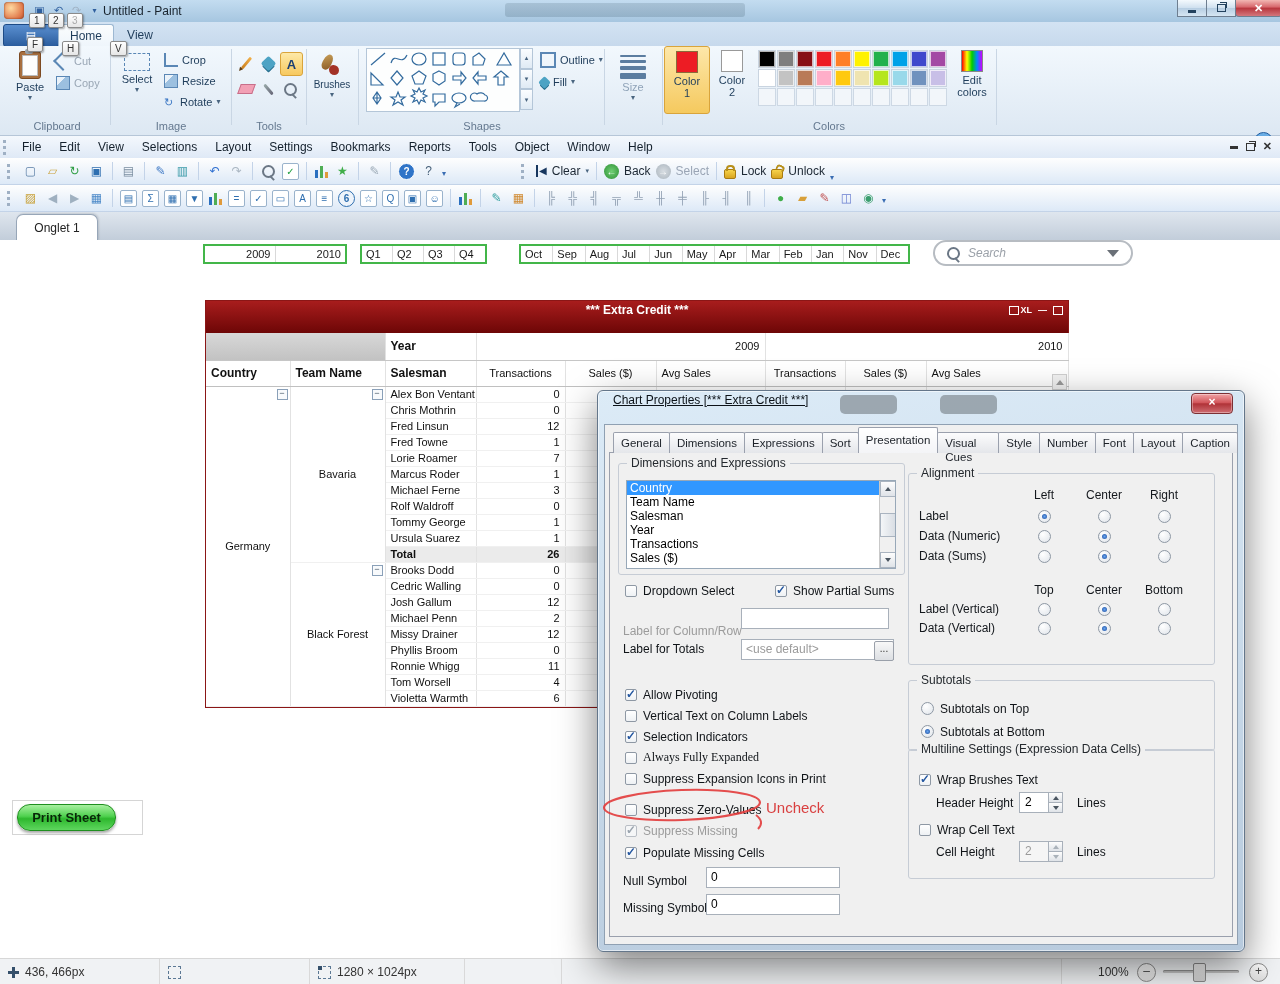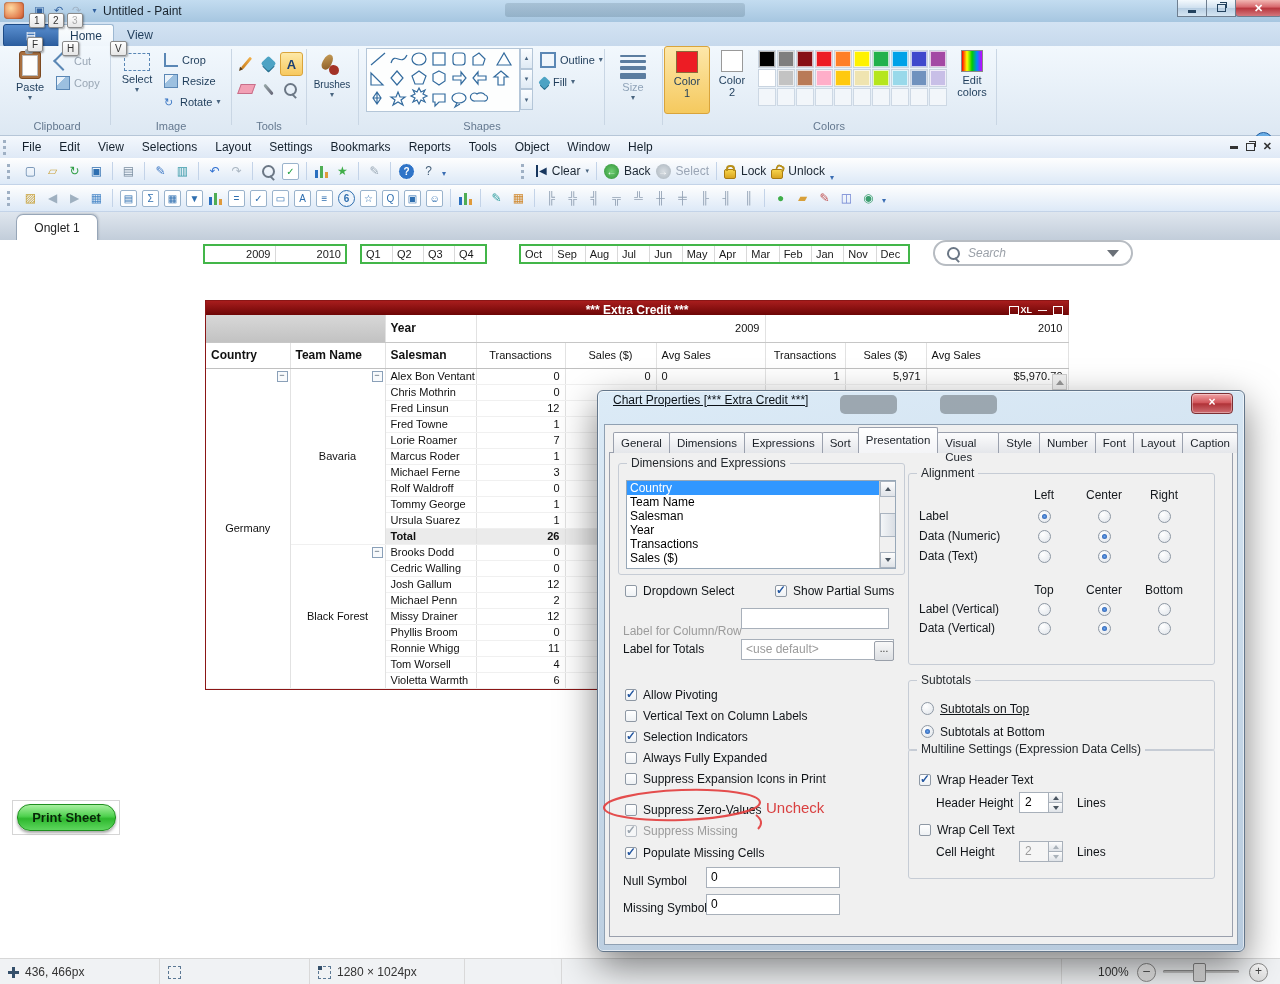--- a/index.html
+++ b/index.html
@@ -107,21 +107,21 @@
   .lbx{position:absolute;display:flex;border:2px solid #43b649;background:#fff;font-size:11px;color:#1a1a1a;box-sizing:border-box;}
   .lbx .c{flex:1;display:flex;align-items:center;padding:0 4px;border-right:1px solid #d9d9d9;overflow:hidden;}
   .lbx .c:last-child{border-right:none;}
   .lbx.right .c{justify-content:flex-end;}
   #searchbox{position:absolute;left:933px;top:0;width:200px;height:26px;border:2px solid #b7bcc2;border-radius:15px;
     background:#fff;display:flex;align-items:center;padding:0 12px;gap:8px;box-sizing:border-box;}
   #searchbox .ph{flex:1;font-style:italic;color:#9aa0a8;font-size:12px;}
   .dtri{width:0;height:0;border-left:6px solid transparent;border-right:6px solid transparent;border-top:7px solid #6a7077;}
   
   #pivot{position:absolute;left:205px;top:60px;width:864px;border:1px solid #8b1616;background:#fff;box-sizing:border-box;}
-  #pcap{height:14px;background:linear-gradient(#a81d1d,#6d0606);color:#fff;font-weight:bold;font-size:12px;text-align:center;line-height:18px;position:relative;}
+  #pcap{height:32px;background:linear-gradient(#a81d1d,#6d0606);color:#fff;font-weight:bold;font-size:12px;text-align:center;line-height:18px;position:relative;}
   .capic{position:absolute;right:5px;top:0;height:18px;display:flex;gap:6px;align-items:center;color:#fff;font-size:9px;}
   .capbox{width:8px;height:7px;border:1px solid #fff;display:inline-block;}
   #ptable{border-collapse:collapse;table-layout:fixed;width:862px;background:#fff;font-size:11px;color:#111;}
   #ptable td{padding:0 5px;height:15px;line-height:15px;border-right:1px solid #e2e2e2;border-bottom:1px solid #f0f0f0;
     overflow:hidden;white-space:nowrap;box-sizing:border-box;}
   #ptable tr.yrow td{height:27px;line-height:27px;border-bottom:1px solid #c6c6c6;}
   td.grayblk{background:linear-gradient(#d8d8d8,#c2c2c2);border-right:1px solid #b5b5b5;}
   td.ylbl{font-weight:bold;font-size:12px;}
   td.yval{text-align:right;padding-right:8px;}
   #ptable tr.hrow td{height:25px;line-height:25px;border-bottom:1px solid #c0c0c0;}
@@ -133,21 +133,21 @@
   td.avgr{text-align:right;}
   td.cty,td.team{text-align:center;vertical-align:middle;position:relative;border-bottom:none;}
   tr.trow td{background:#ebebeb;font-weight:bold;border-top:1px solid #d2d2d2;border-bottom:1px solid #d2d2d2;}
   tr.bff td{border-top:1px solid #c9c9c9;}
   .expic{position:absolute;top:2px;right:2px;width:9px;height:9px;border:1px solid #8aa0b8;background:#f8fafc;
     font-size:9px;line-height:7px;text-align:center;color:#456;}
   #tblscroll{position:absolute;left:1052px;top:134px;width:13px;height:14px;background:#f2f2f2;border:1px solid #cfcfcf;
     display:flex;align-items:center;justify-content:center;}
   #tblscroll i{width:0;height:0;border-left:4px solid transparent;border-right:4px solid transparent;border-bottom:5px solid #9a9a9a;}
   
-  #printwrap{position:absolute;left:12px;top:560px;width:106px;height:33px;background:#fff;border:1px solid #d5d5d5;}
+  #printwrap{position:absolute;left:12px;top:560px;width:106px;height:33px;background:#fff;border:1px solid #d5d5d5;padding-left:23px;}
   #printbtn{position:absolute;left:4px;top:3px;width:97px;height:25px;border-radius:13px;border:1px solid #1f8f1f;
     background:linear-gradient(#a8f0a0,#4fd14f 45%,#2eb82e 55%,#5ed65e);font-weight:bold;font-size:13px;color:#082808;
     text-align:center;line-height:25px;box-shadow:0 2px 3px rgba(0,0,0,.35);}
   
   #dlg{position:absolute;left:597px;top:390px;width:646px;height:560px;border-radius:6px;border:1px solid #64768a;
     background:linear-gradient(172deg,#dcebf7,#b7cadd);box-shadow:inset 0 0 0 1px rgba(255,255,255,.55),0 14px 38px rgba(0,0,0,.5);z-index:40;}
   #dtitle{position:absolute;left:15px;top:2px;font-size:12px;color:#0c1218;text-decoration:underline;}
   #dclose{position:absolute;right:11px;top:2px;width:40px;height:19px;border-radius:4px;border:1px solid #7c3034;
     background:linear-gradient(#f0a3a5,#d2575c 45%,#b03338 52%,#cf6d72);color:#fff;font-weight:bold;font-size:12px;
     text-align:center;line-height:17px;box-shadow:inset 0 0 0 1px rgba(255,255,255,.35);}
@@ -898,21 +898,21 @@
               <span>Allow Pivoting</span>
             </div>
             <div class="crow" style="left: 15px; top: 255px;">
               <span class="cb"></span>
               <span>Vertical Text on Column Labels</span>
             </div>
             <div class="crow" style="left: 15px; top: 276px;">
               <span class="cb ck"></span>
               <span>Selection Indicators</span>
             </div>
-            <div class="crow" style="left: 15px; top: 297px;">
+            <div class="crow" style="left: 15px; top: 297px; font-family: Liberation Serif, serif;">
               <span class="cb"></span>
               <span>Always Fully Expanded</span>
             </div>
             <div class="crow" style="left: 15px; top: 318px;">
               <span class="cb"></span>
               <span>Suppress Expansion Icons in Print</span>
             </div>
             <div class="crow" style="left: 15px; top: 349px;">
               <span class="cb"></span>
               <span>Suppress Zero-Values</span>
@@ -958,21 +958,21 @@
                 <span class="rd"></span>
               </span>
               <span class="cell">
                 <span class="rd on"></span>
               </span>
               <span class="cell">
                 <span class="rd"></span>
               </span>
             </div>
             <div class="arow" style="top: 73px;">
-              <span class="lab">Data (Text)</span>
+              <span class="lab">Data (Sums)</span>
               <span class="cell">
                 <span class="rd"></span>
               </span>
               <span class="cell">
                 <span class="rd on"></span>
               </span>
               <span class="cell">
                 <span class="rd"></span>
               </span>
             </div>
@@ -1003,35 +1003,35 @@
                 <span class="rd on"></span>
               </span>
               <span class="cell">
                 <span class="rd"></span>
               </span>
             </div>
           </div>
 
         <div class="gb" style="left:298px;top:227px;width:305px;height:69px" id="gb-sub">
           <span class="lg">Subtotals</span>
-        <div class="crow" style="left: 12px; top: 20px; text-decoration: underline;">
+        <div class="crow" style="left: 12px; top: 20px;">
               <span class="rd"></span>
               <span>Subtotals on Top</span>
             </div>
             <div class="crow" style="left: 12px; top: 43px;">
               <span class="rd on"></span>
               <span>Subtotals at Bottom</span>
             </div>
           </div>
 
         <div class="gb" style="left:298px;top:296px;width:305px;height:128px">
           <span class="lg">Multiline Settings (Expression Data Cells)</span>
           <div class="crow" style="left:10px;top:22px">
             <span class="cb ck"></span>
-            <span>Wrap Header Text</span>
+            <span>Wrap Brushes Text</span>
             </div>
           <span class="dlabel" style="left:27px;top:46px">Header Height</span>
           <div class="spin" style="left:110px;top:42px">
             <span class="v">2</span>
             <span class="sb">
                 <div>
                   <span class="tu"></span>
                 </div>
                 <div>
                   <span class="tdn"></span>

